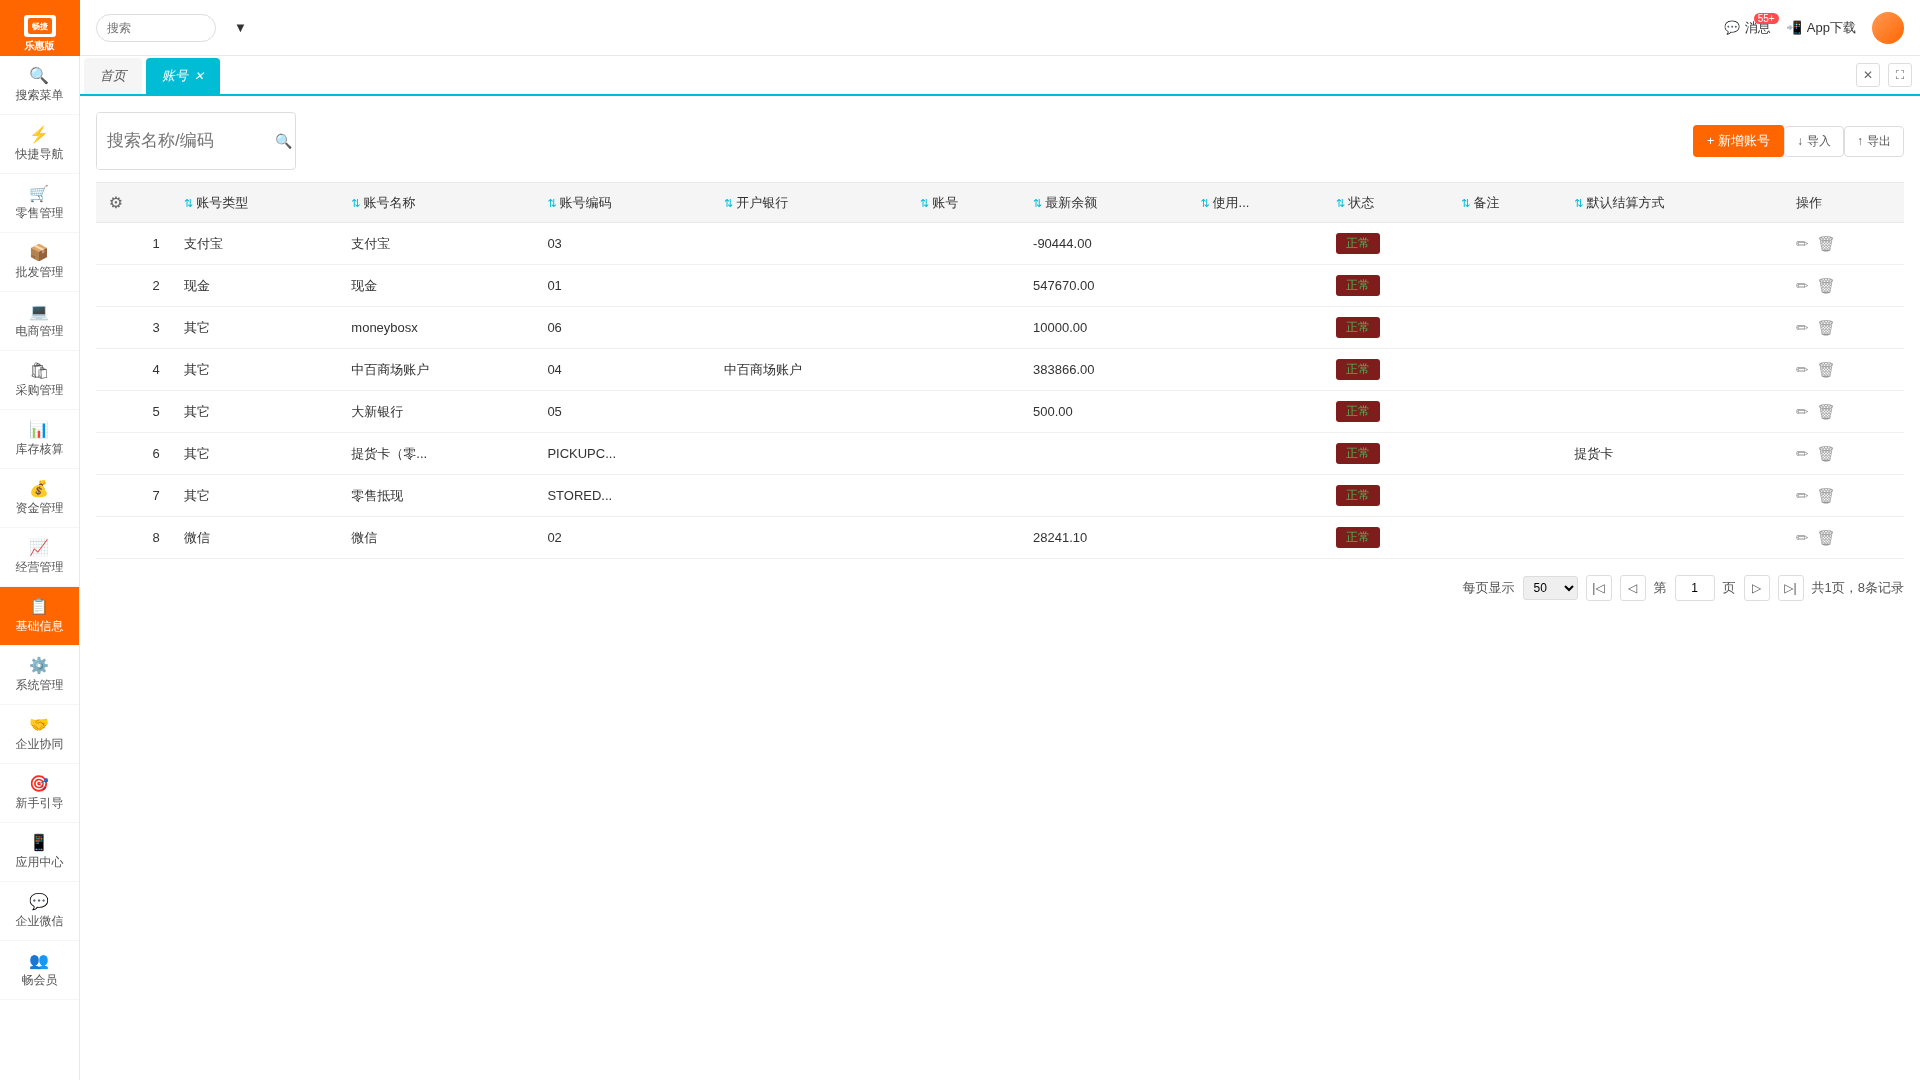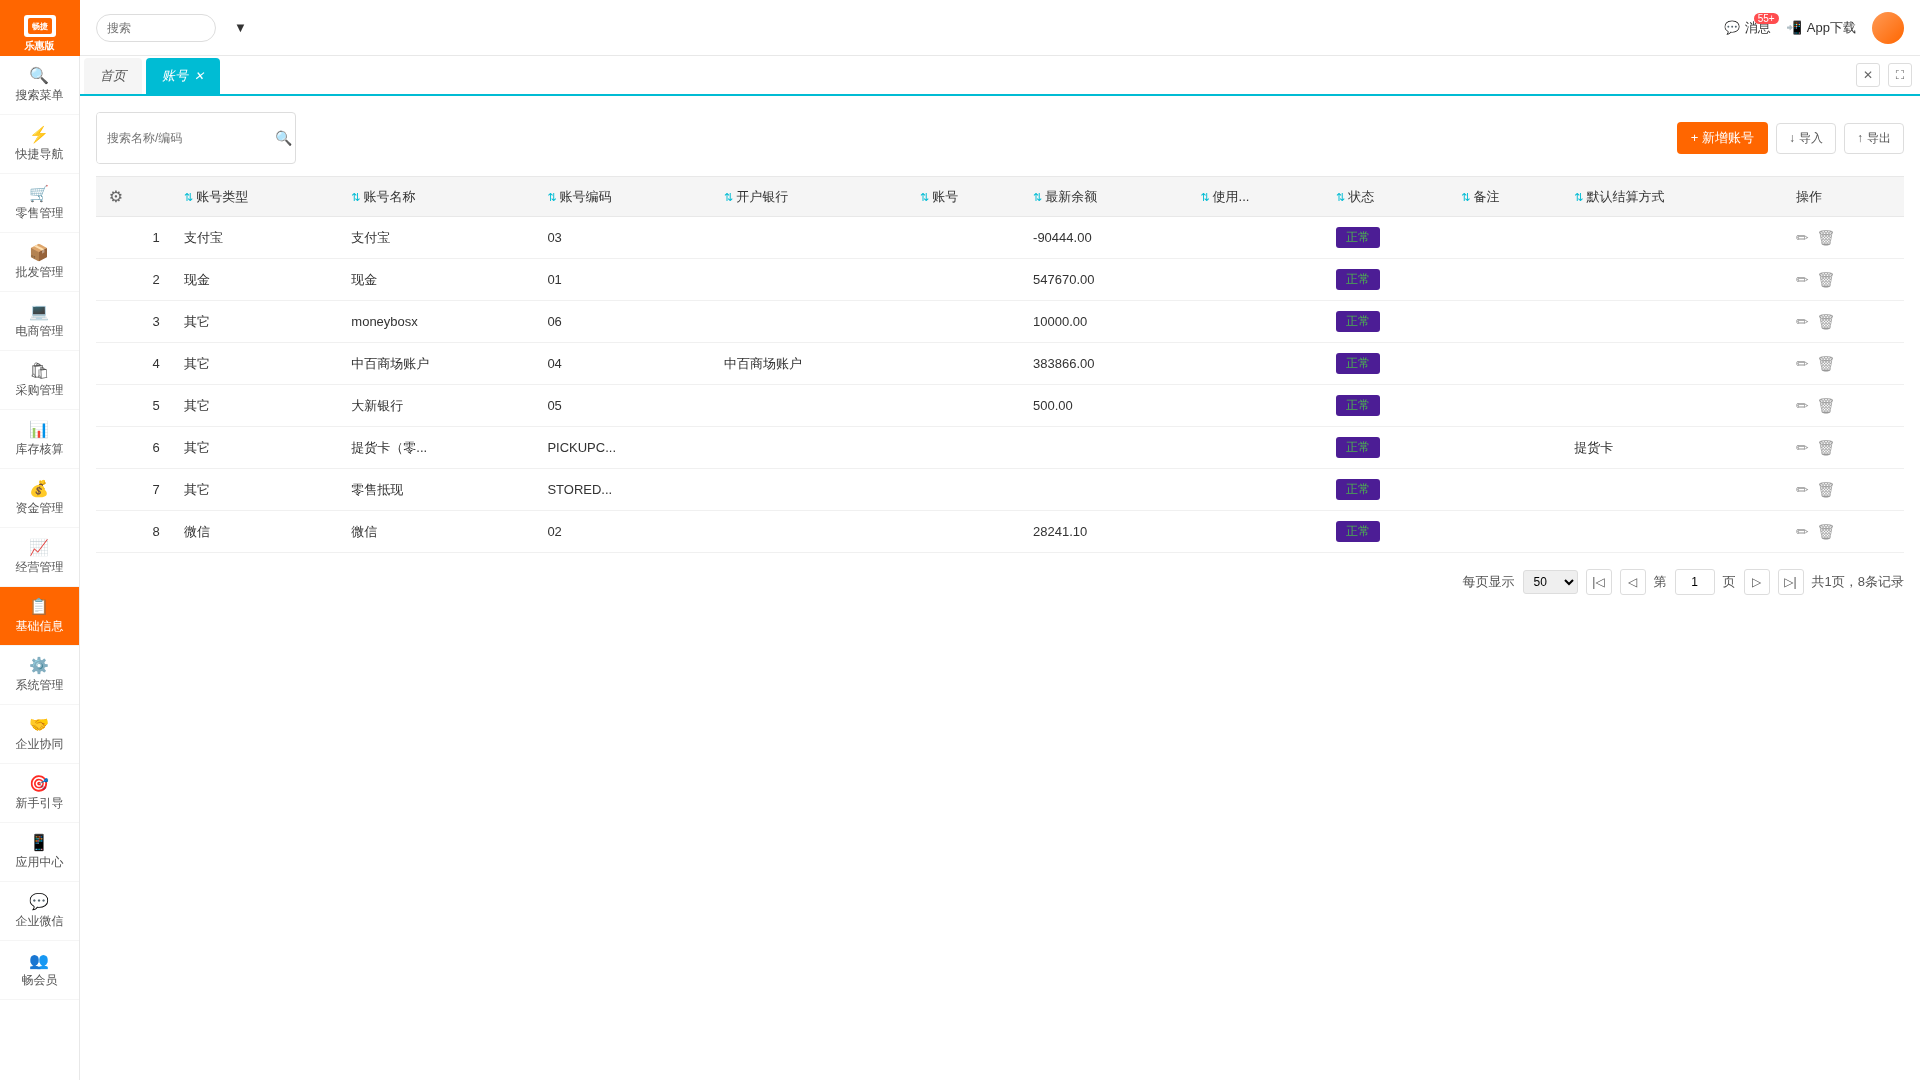--- a/index.html
+++ b/index.html
@@ -132,33 +132,33 @@
       align-items: center;
       border: 1px solid #ddd;
       border-radius: 4px;
       overflow: hidden;
       width: 200px;
     }
     .search-input {
       border: none;
       outline: none;
       padding: 18px 10px;
-      font-size: 12px;
+      font-size: 17px;
       width: 170px;
       color: #999;
     }
     .search-btn {
       background: none;
       border: none;
       cursor: pointer;
       padding: 6px 8px;
       color: #999;
       font-size: 14px;
     }
-    .toolbar-right { display: flex; align-items: center; gap: 8px; }
+    .toolbar-right { display: flex; align-items: center; }
     .btn-new { background: #ff6600; color: #fff; border: none; border-radius: 4px; padding: 7px 14px; font-size: 13px; cursor: pointer; white-space: nowrap; }
     .btn-secondary { background: #fff; color: #555; border: 1px solid #ddd; border-radius: 4px; padding: 6px 12px; font-size: 12px; cursor: pointer; display: flex; align-items: center; gap: 4px; }
 
     
     .data-table { width: 100%; border-collapse: collapse; font-size: 13px; }
     .data-table thead tr { background: #f5f5f5; }
     .data-table th {
       padding: 10px 8px;
       text-align: left;
       font-weight: 500;
@@ -174,21 +174,21 @@
       color: #333;
       white-space: nowrap;
     }
     .col-settings { width: 40px; text-align: center; }
     .col-no { width: 40px; text-align: center; }
     .status-badge {
       display: inline-block;
       padding: 2px 10px;
       border-radius: 3px;
       font-size: 12px;
-      background: #4c1d95;
+      background: #7f1d1d;
       color: #4caf50;
     }
     .action-btns { display: flex; gap: 8px; }
     .action-btn { background: none; border: none; cursor: pointer; color: #999; font-size: 15px; }
 
     
     .pagination-bar {
       display: flex;
       align-items: center;
       justify-content: flex-end;

